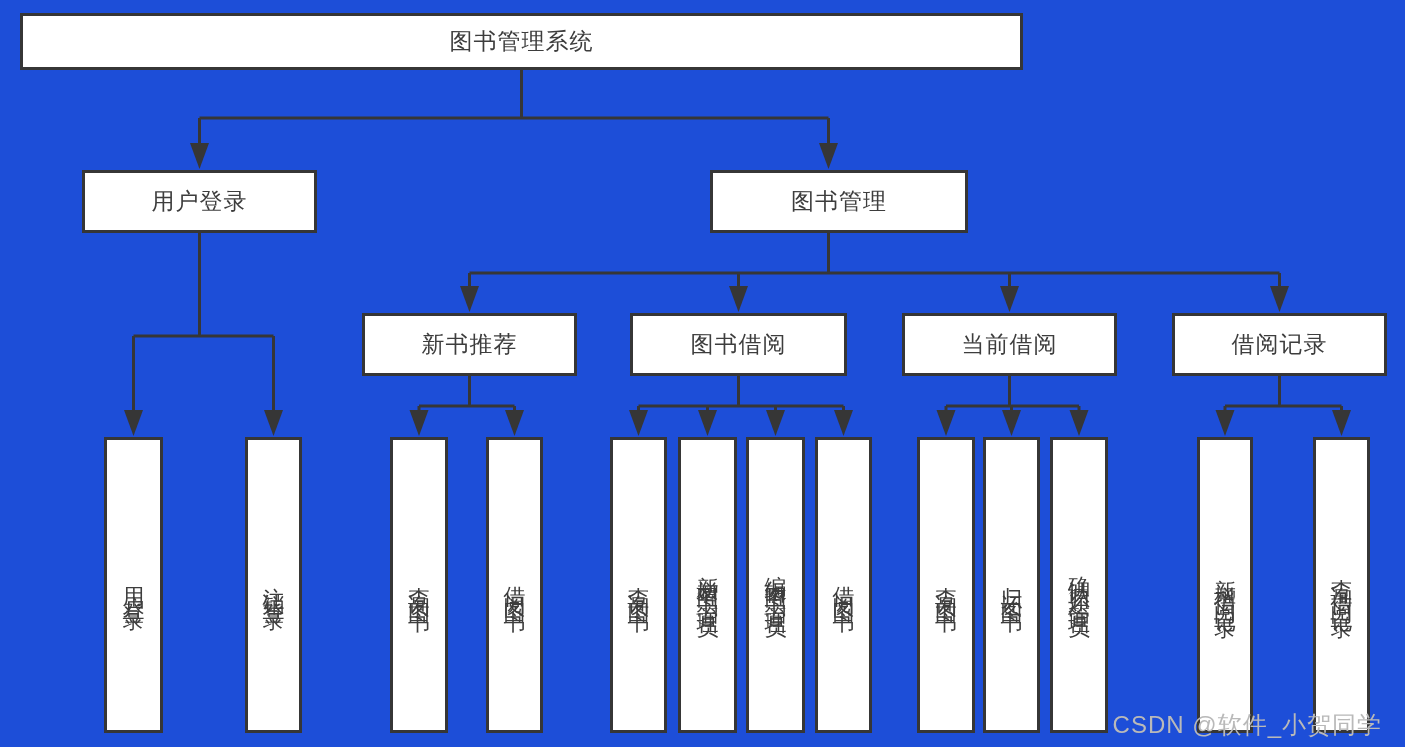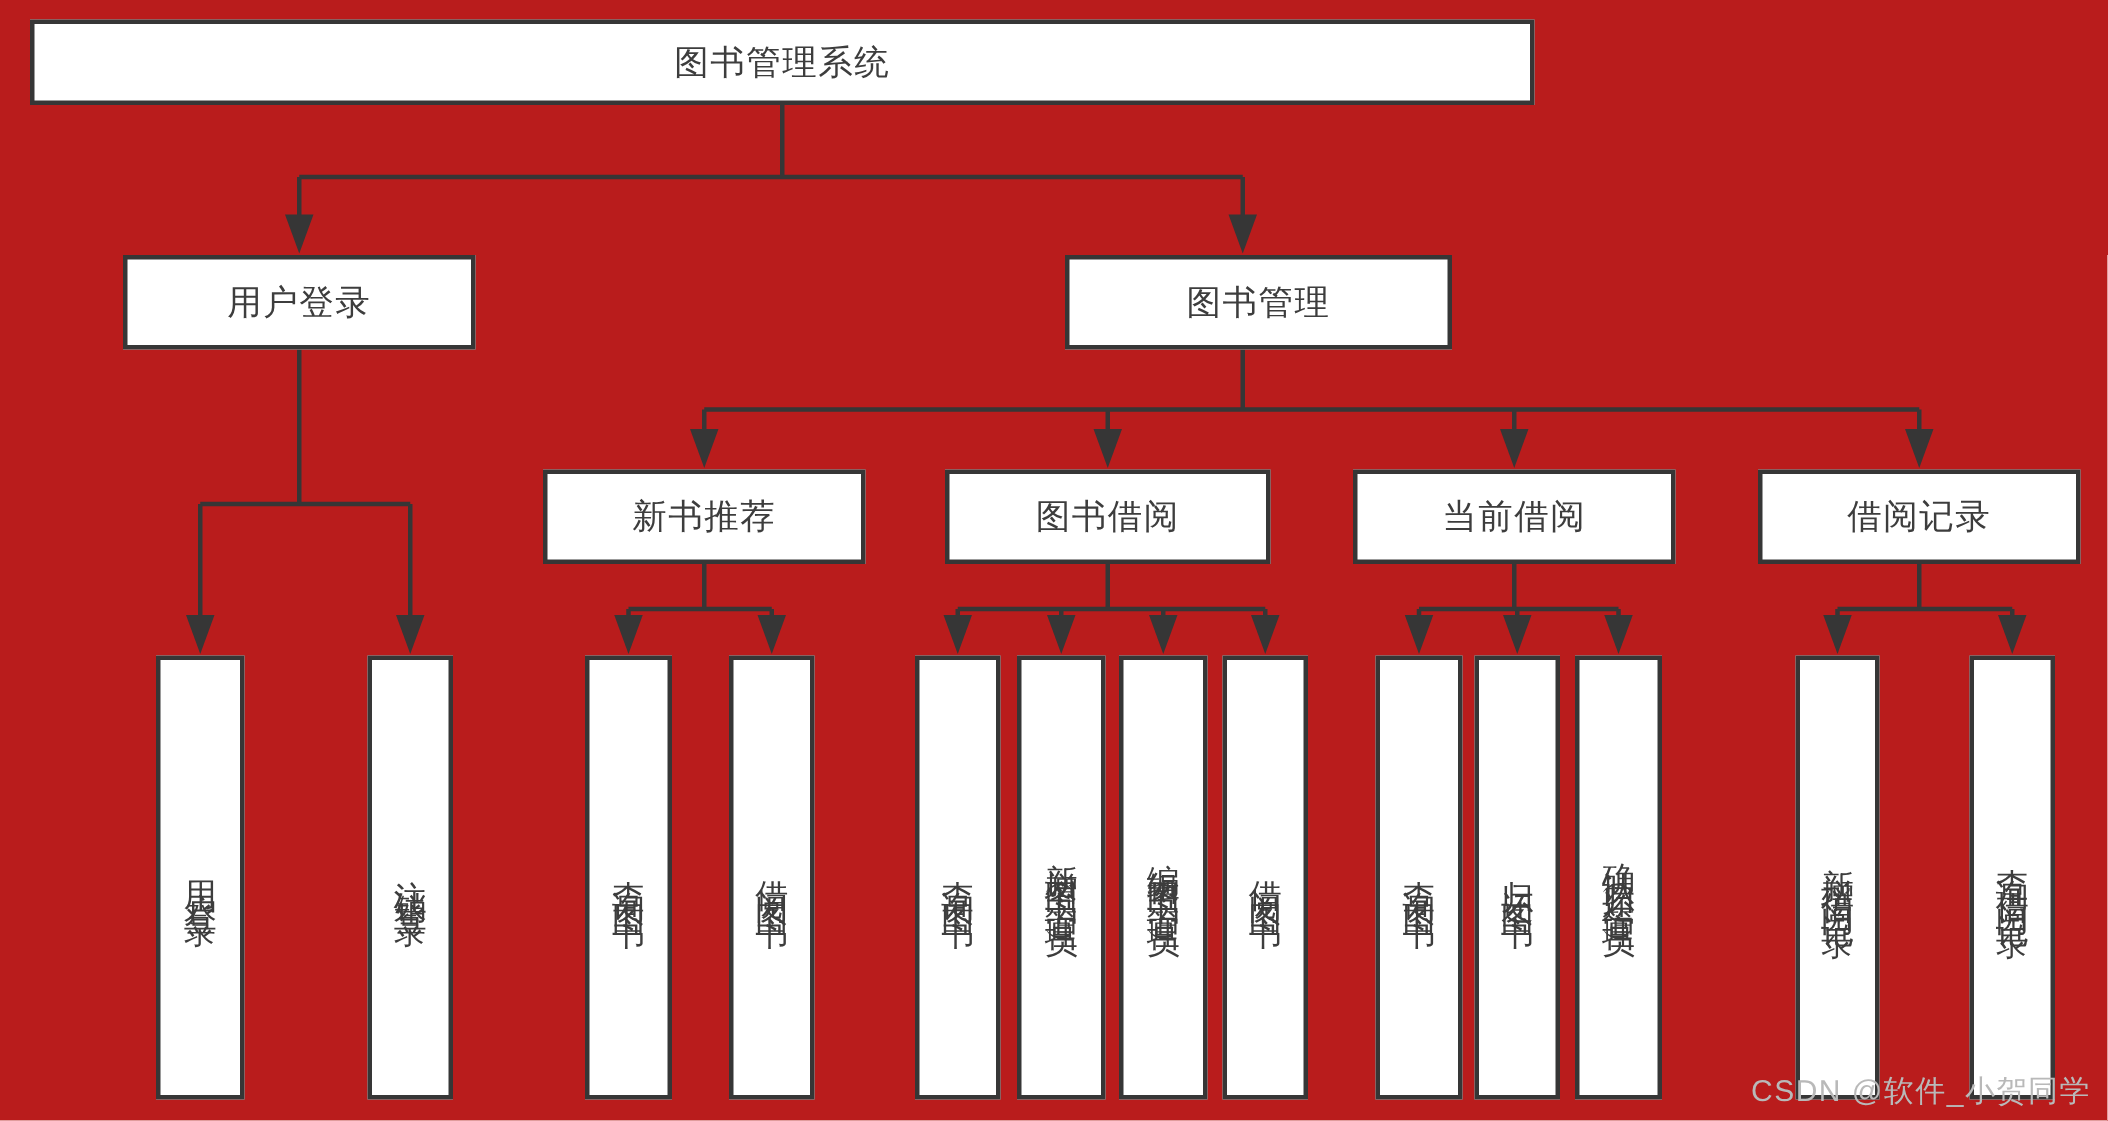--- a/index.html
+++ b/index.html
@@ -1,20 +1,20 @@
 <!DOCTYPE html>
 <html><head>
 <meta charset="utf-8">
 <style>
   html, body { margin: 0; padding: 0; background: #ffffff; }
   .stage {
     position: relative;
     width: 1405px;
     height: 747px;
-    background: #b91c1c;
+    background: #1d4ed8;
     font-family: "Liberation Sans", "DejaVu Sans", sans-serif;
     overflow: hidden;
   }
   .wires {
     position: absolute;
     left: 0; top: 0;
     width: 1405px; height: 747px;
     pointer-events: none;
   }
   .node {
@@ -46,24 +46,24 @@
     text-orientation: mixed;
     color: #3d3d3d;
     font-size: 22px;
     letter-spacing: 8px;
     line-height: 1;
     white-space: nowrap;
   }
   .leaf .vtext.long { letter-spacing: 6px; }
   .watermark {
     position: absolute;
-    right: 11px;
+    right: 23px;
     bottom: 6px;
     color: #b9b9b9;
-    font-size: 20px;
+    font-size: 24px;
     letter-spacing: 1px;
     z-index: 5;
     white-space: nowrap;
   }
 </style>
 </head>
 <body>
 
 <div class="stage">
 

